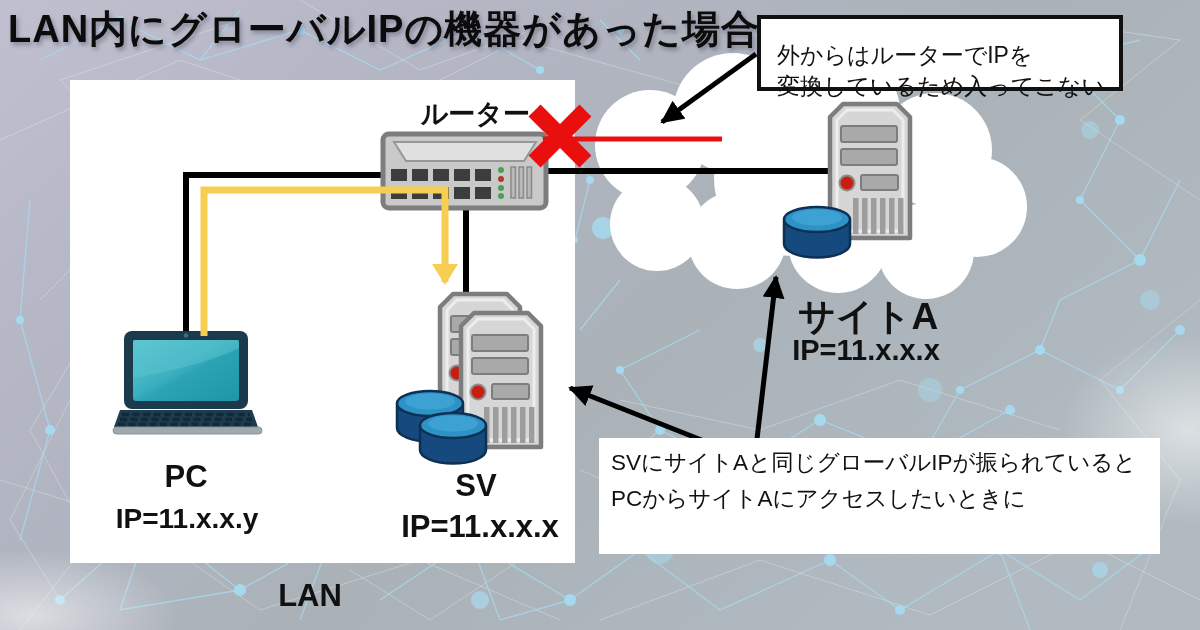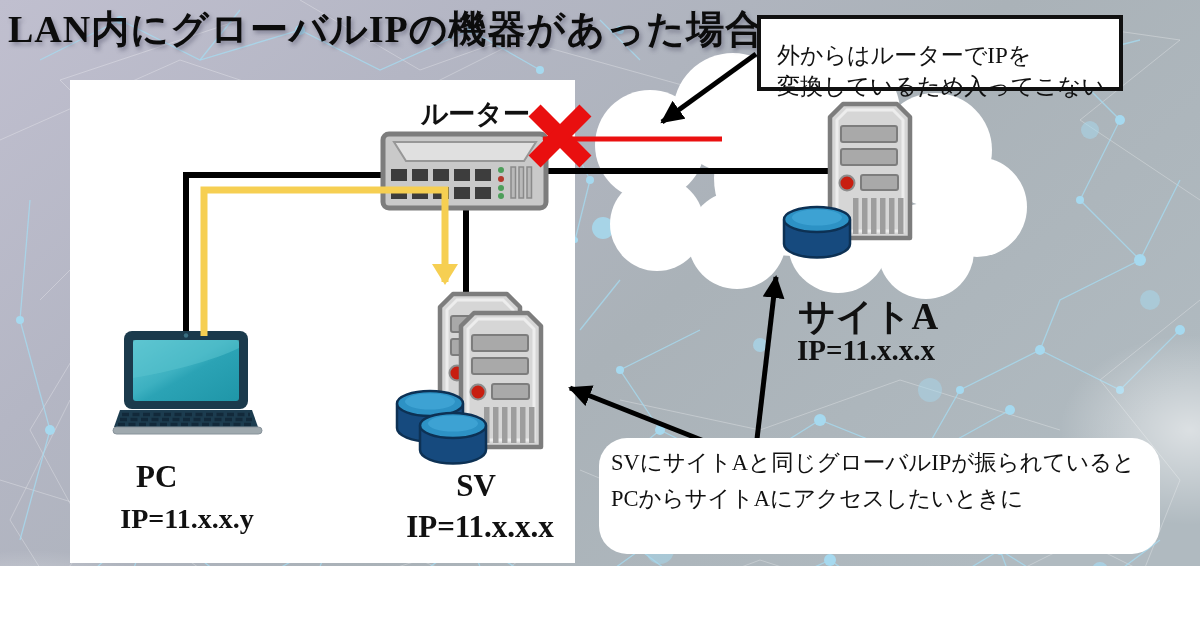--- a/index.html
+++ b/index.html
@@ -1,37 +1,37 @@
 <!DOCTYPE html>
 <html lang="ja"><head>
 <meta charset="utf-8">
 <style>
   html,body{margin:0;padding:0;width:1200px;height:630px;}
-  .stage{position:relative;width:1200px;height:566px;overflow:hidden;
-         font-family:Liberation Serif, serif;background:#c2410c;}
+  .stage{position:relative;width:1200px;height:630px;overflow:hidden;
+         font-family:Liberation Sans, sans-serif;background:#c2410c;}
   .bg{position:absolute;inset:0;z-index:0;}
   .lan-box{position:absolute;left:70px;top:80px;width:505px;height:483px;background:#ffffff;z-index:1;}
   .diagram{position:absolute;inset:0;z-index:2;}
   .label{position:absolute;z-index:3;color:#111;white-space:nowrap;}
   .title{position:absolute;left:8px;top:4px;z-index:3;font-size:38px;font-weight:800;
          letter-spacing:1px;color:#0c0c0c;white-space:nowrap;
          text-shadow:2px 3px 4px rgba(70,70,95,.45);}
   .lbl-router{left:390px;top:96px;width:140px;text-align:right;font-size:27px;font-weight:600;}
-  .lbl-pc{left:136px;top:459px;width:100px;font-size:31px;font-weight:600;}
+  .lbl-pc{left:136px;top:459px;width:100px;text-align:center;font-size:31px;font-weight:600;}
   .lbl-pc-ip{left:87px;top:503px;width:200px;text-align:center;font-size:28px;font-weight:600;}
   .lbl-sv{left:426px;top:468px;width:100px;text-align:center;font-size:31px;font-weight:600;}
   .lbl-sv-ip{left:380px;top:509px;width:200px;text-align:center;font-size:31px;font-weight:600;}
-  .lbl-lan{left:250px;top:578px;width:120px;text-align:center;font-size:38px;font-weight:600;}
+  .lbl-lan{left:250px;top:578px;width:120px;text-align:center;font-size:31px;font-weight:600;}
   .lbl-sitea{left:798px;top:292px;width:140px;text-align:center;font-size:37px;font-weight:600;}
   .lbl-sitea-ip{left:766px;top:334px;width:200px;text-align:center;font-size:29px;font-weight:600;}
   .callout{position:absolute;z-index:4;background:#ffffff;color:#111;box-sizing:border-box;}
   .callout.top{left:757px;top:15px;width:366px;height:76px;border:4px solid #111;
                padding:21px 0 0 16px;font-size:23px;line-height:31px;font-weight:500;}
   .callout.bottom{left:599px;top:438px;width:561px;height:116px;
-               padding:7px 0 0 12px;font-size:22.5px;line-height:36px;font-weight:500;border-radius:28px;}
+               padding:7px 0 0 12px;font-size:22.5px;line-height:36px;font-weight:500;}
   .callout div{white-space:nowrap;}
 </style>
 </head>
 <body>
 
 <div class="stage">
 
   <svg class="bg" viewBox="0 0 1200 630" preserveAspectRatio="none">
     <defs>
       <linearGradient id="bgg" x1="0" y1="0" x2="1" y2="0.6">

